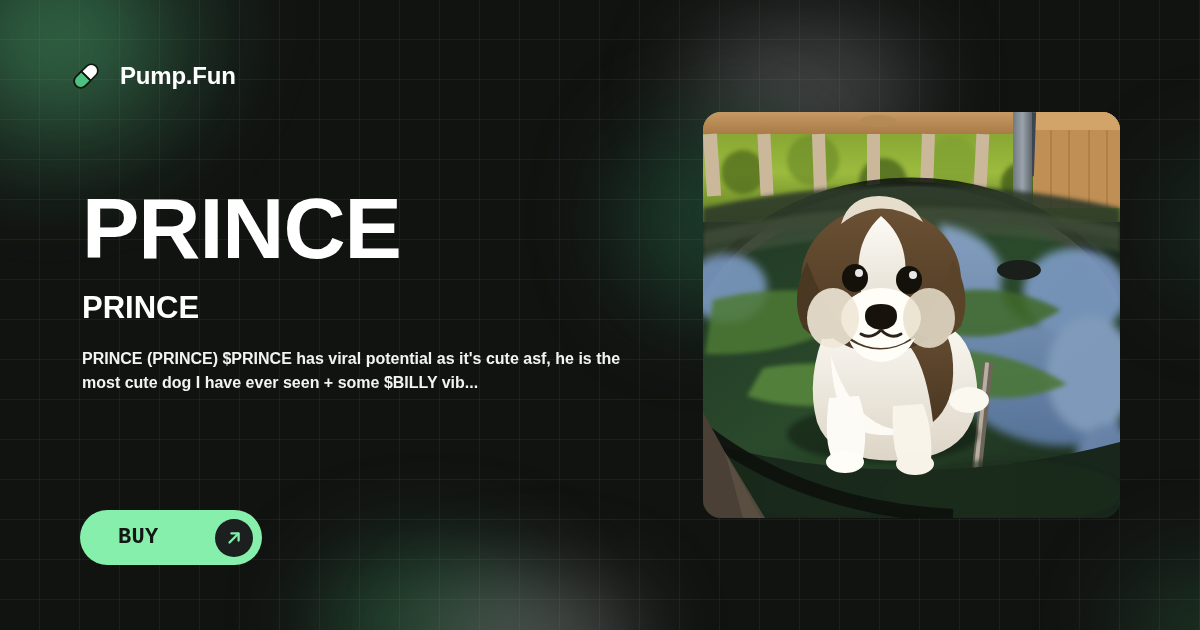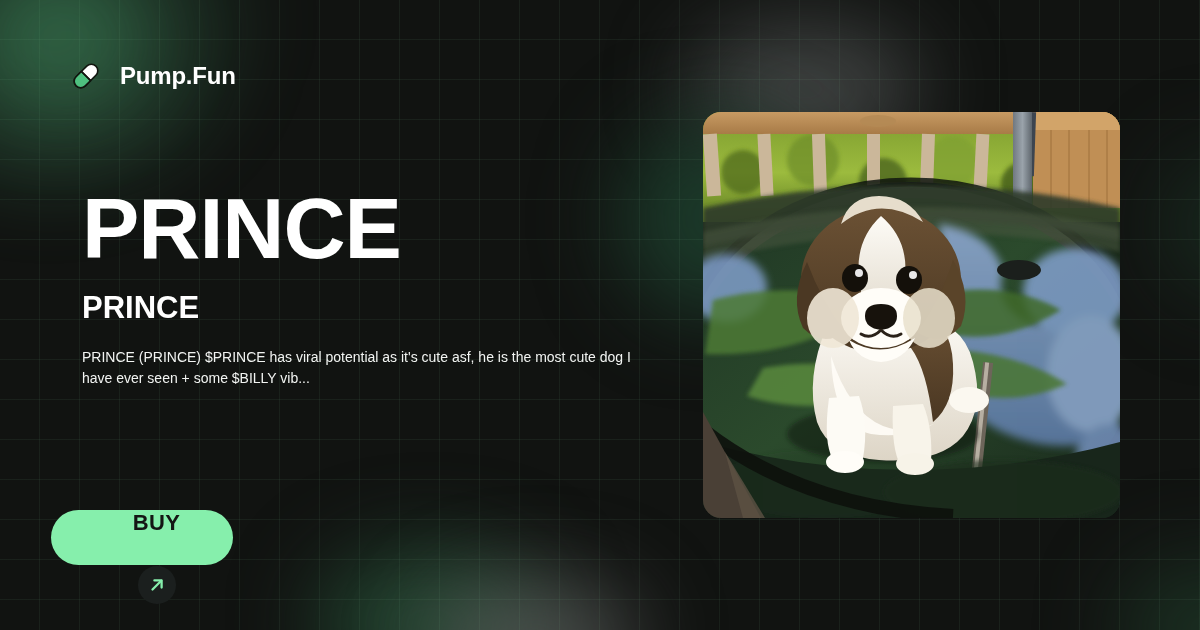--- a/index.html
+++ b/index.html
@@ -108,42 +108,41 @@
     margin-top: 20px;
     color: #ffffff;
     font-size: 31px;
     font-weight: bold;
     letter-spacing: 0px;
   }
   #coin-description {
     margin-top: 21px;
     width: 570px;
     color: #f2f4f2;
-    font-size: 14px;
-    font-weight: normal;
+    font-size: 16px;
+    font-weight: bold;
     line-height: 1.46;
   }
 
   
   #buy-button {
     position: absolute;
-    left: 51px; top: 510px;
+    left: 80px; top: 510px;
     height: 55px;
     min-width: 182px;
     padding: 0 9px 0 38px;
     border: none;
     border-radius: 30px;
     background: #86efac;
     display: flex;
     align-items: center;
     justify-content: space-between;
     gap: 30px;
     cursor: pointer;
-    font-family: Liberation Sans, sans-serif;
-    flex-direction: column;
+    font-family: Liberation Mono, monospace;
   }
   #buy-label {
     color: #141614;
     font-size: 22px;
     font-weight: bold;
     letter-spacing: 0.3px;
   }
   #buy-arrow-circle {
     width: 38px; height: 38px;
     border-radius: 50%;

